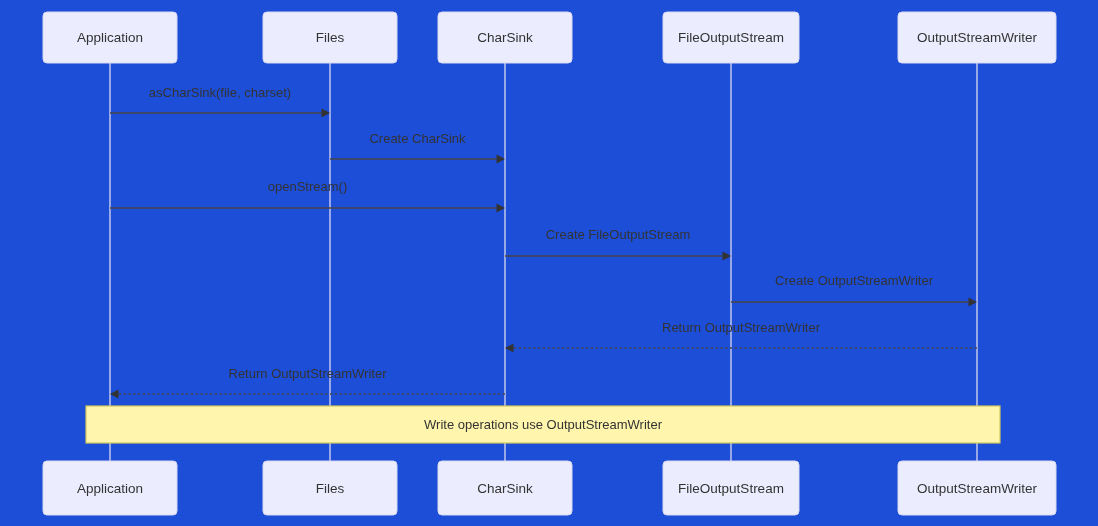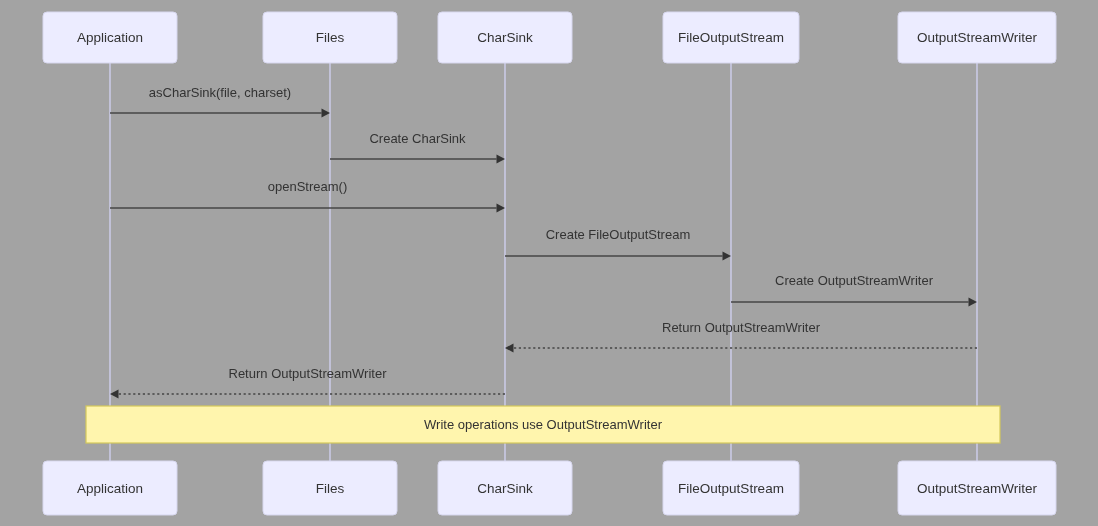--- a/index.html
+++ b/index.html
@@ -7,21 +7,21 @@
     padding: 0;
     background: #ffffff;
   }
   body {
     font-family: "Liberation Sans", sans-serif;
   }
   #diagram-root {
     position: relative;
     width: 1098px;
     height: 526px;
-    background: #a3a3a3;
+    background: #1d4ed8;
     overflow: hidden;
   }
   svg.seq-canvas {
     position: absolute;
     top: 0;
     left: 0;
     width: 1098px;
     height: 526px;
     display: block;
   }

